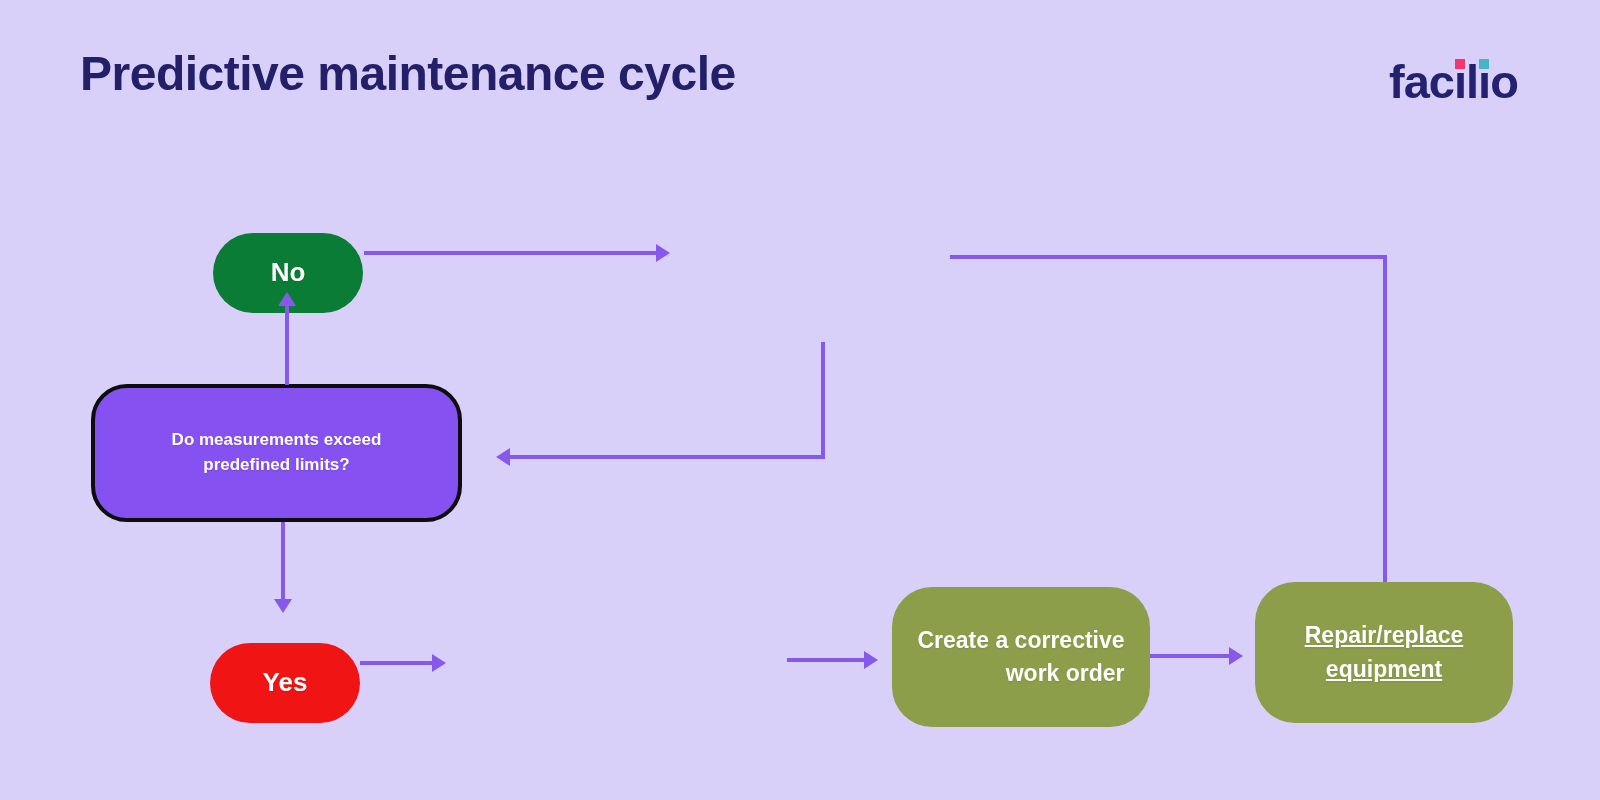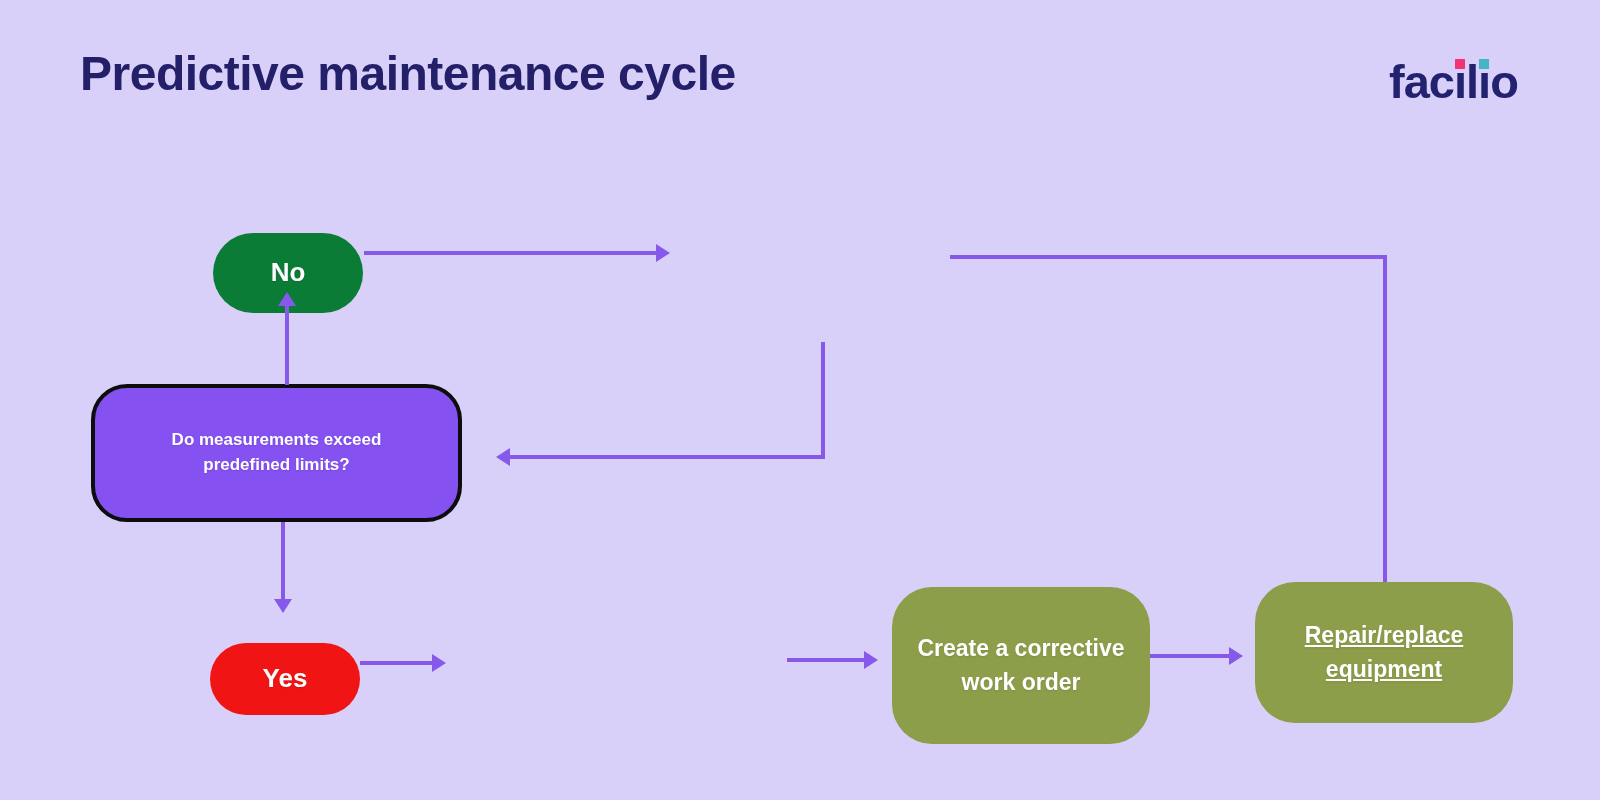--- a/index.html
+++ b/index.html
@@ -71,23 +71,23 @@
   }
   .olive-node{
     background:var(--olive);
     border-radius:40px;
     font-size:23px;
   }
 
   #node-no{left:213px;top:211px;width:150px;height:80px;background:var(--green);}
   #node-monitoring{left:688px;top:202px;width:262px;height:140px;font-size:23px;}
   #node-decision{left:73px;top:384px;width:371px;height:138px;font-size:17px;margin-left:18px;}
-  #node-yes{left:210px;top:621px;width:150px;height:72px;background:var(--red);}
+  #node-yes{left:210px;top:621px;width:150px;height:80px;background:var(--red);}
   #node-analyze{left:453px;top:588px;width:334px;height:142px;}
-  #node-workorder{left:892px;top:587px;width:258px;height:157px;}
+  #node-workorder{left:892px;top:587px;width:258px;height:140px;text-align:right;}
   #node-repair{left:1255px;top:582px;width:258px;height:141px;text-decoration:underline;}
 
   
   .line{position:absolute;background:var(--arrow);}
   .hline{height:4px;}
   .vline{width:4px;}
   .ah{position:absolute;width:0;height:0;}
   .ah.right{border-top:9px solid transparent;border-bottom:9px solid transparent;border-left:14px solid var(--arrow);}
   .ah.left{border-top:9px solid transparent;border-bottom:9px solid transparent;border-right:14px solid var(--arrow);}
   .ah.up{border-left:9px solid transparent;border-right:9px solid transparent;border-bottom:14px solid var(--arrow);}

